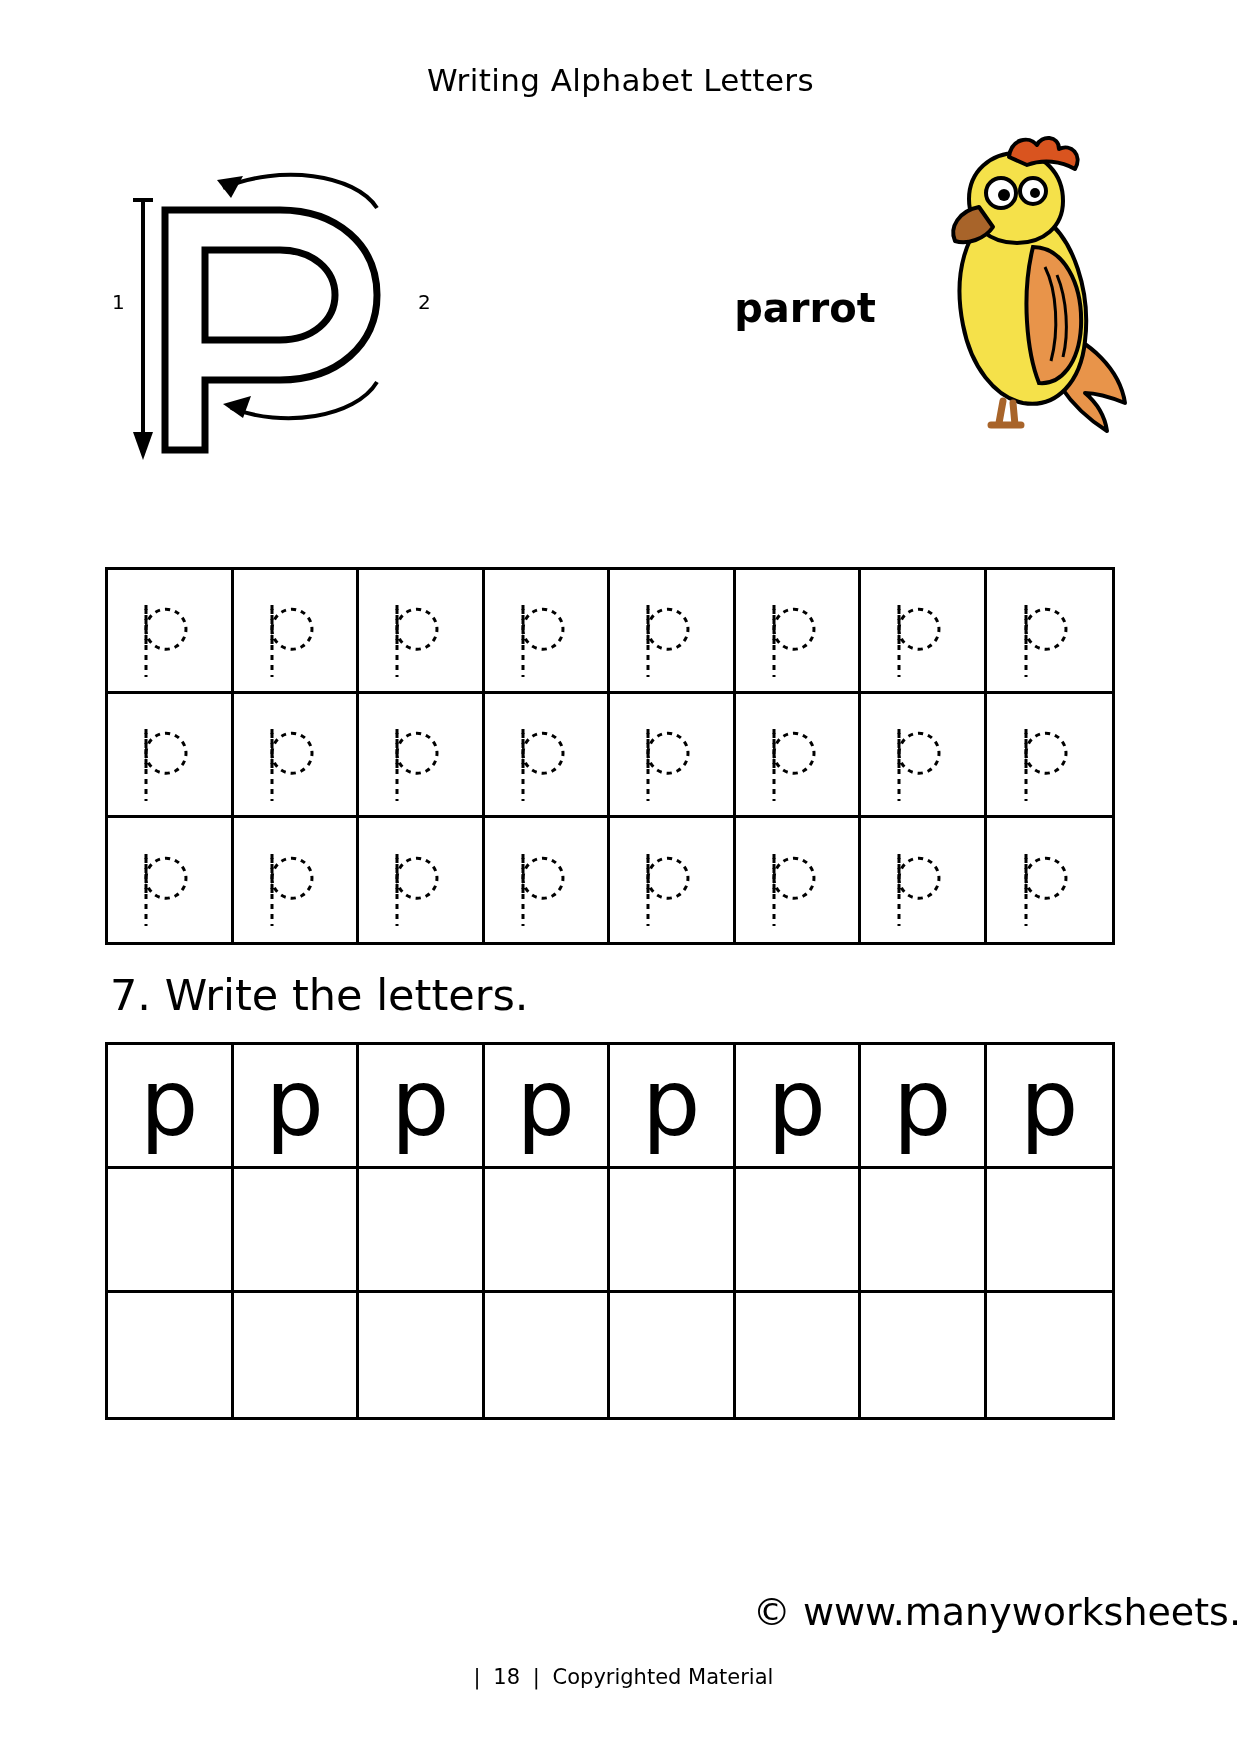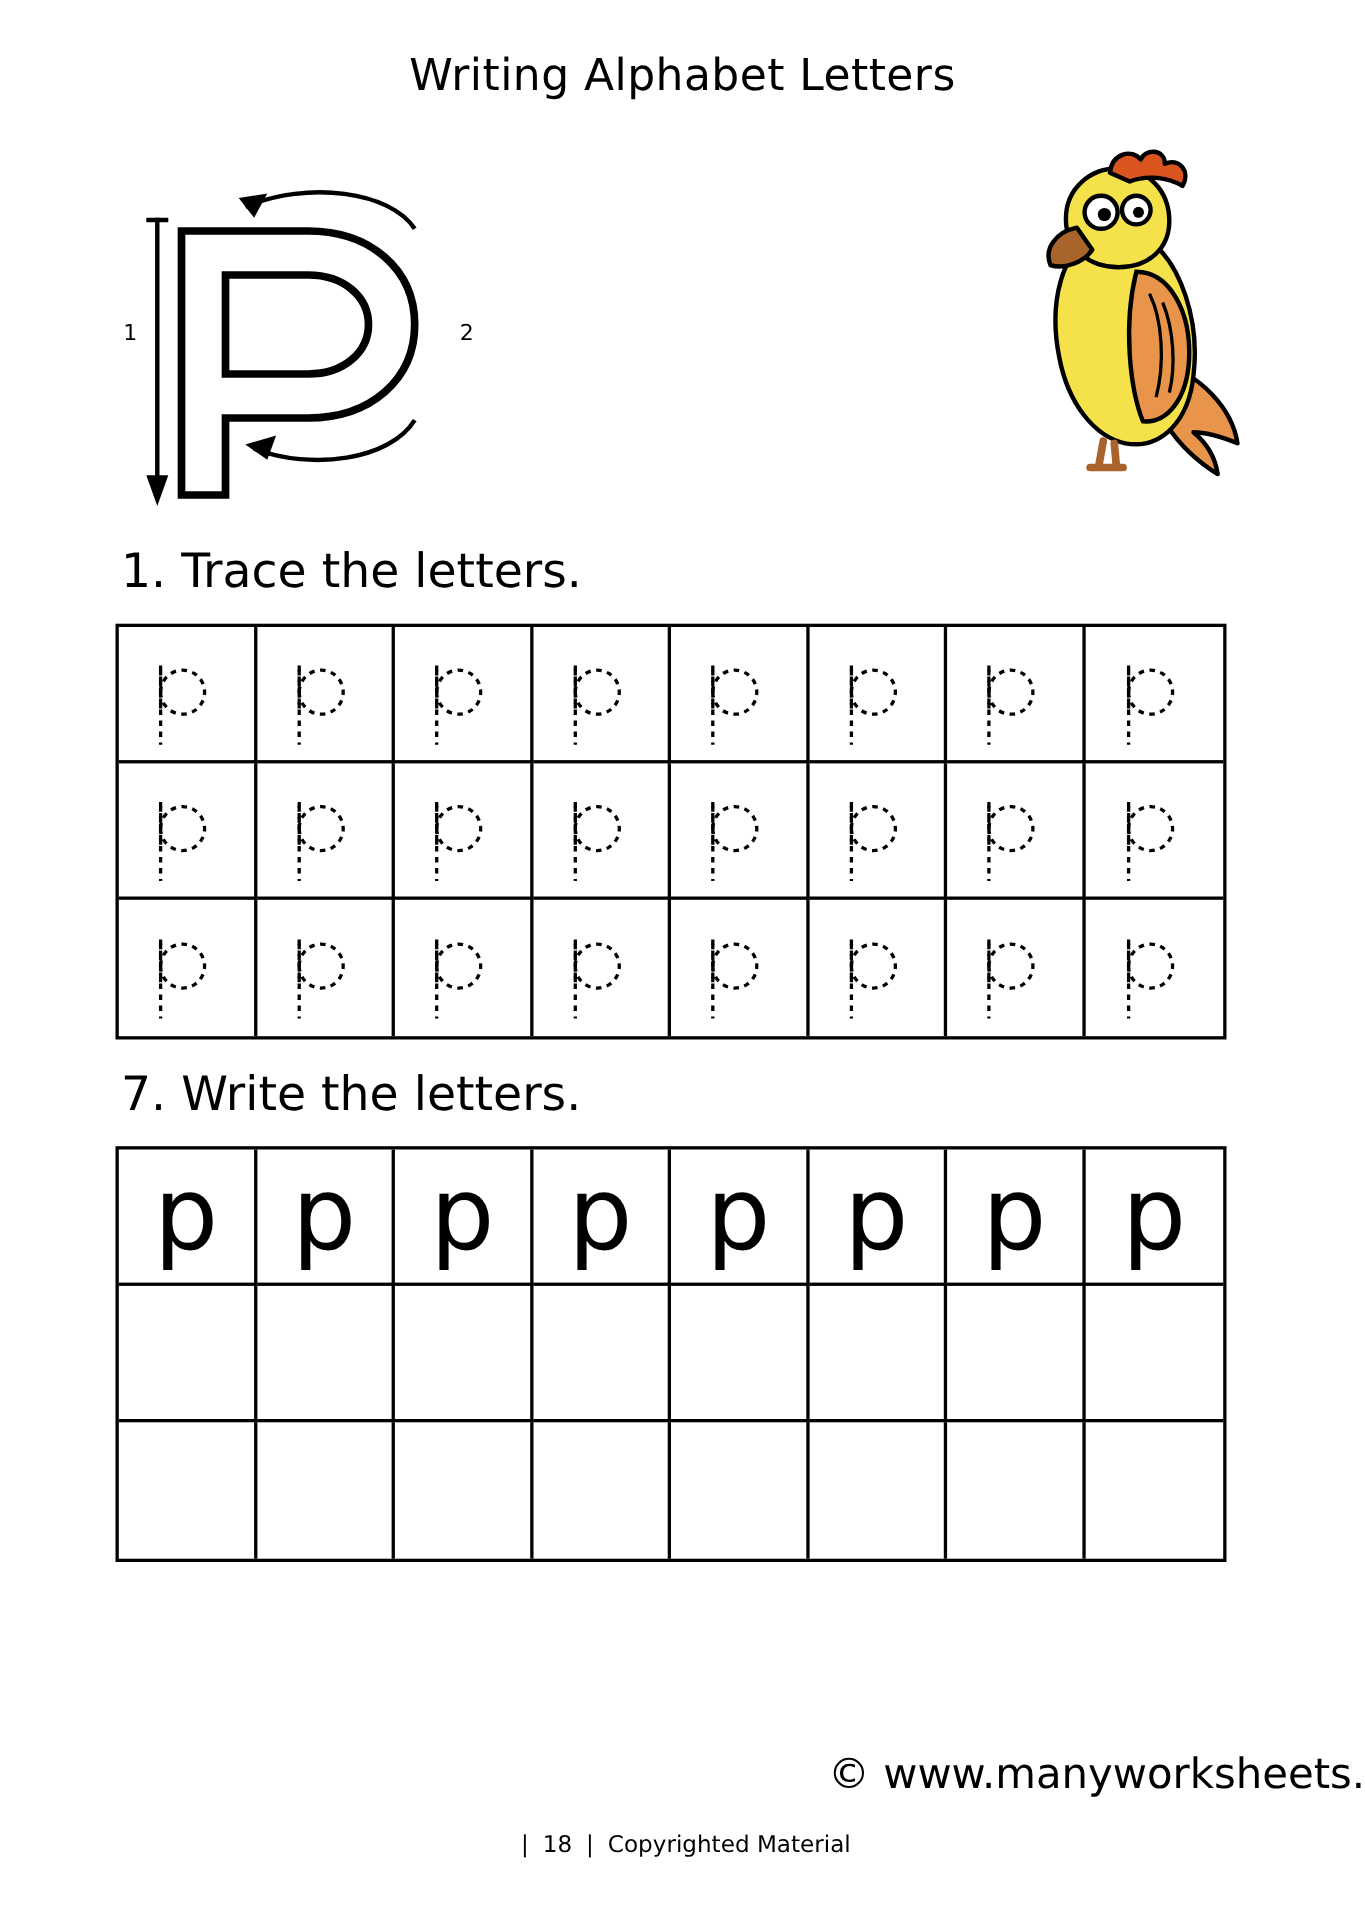--- a/index.html
+++ b/index.html
@@ -17,25 +17,25 @@
   }
 
   .page {
     position: absolute;
     inset: 0;
   }
 
   
   .header-title {
     position: absolute;
-    top: 46px;
+    top: 62px;
     left: 0;
     width: 100%;
     text-align: center;
-    font-size: 40px;
+    font-size: 31px;
     letter-spacing: 0.4px;
     font-family: "DejaVu Sans", sans-serif;
     font-weight: 400;
   }
 
   
   .guide-area {
     position: absolute;
     top: 150px;
     left: 105px;
@@ -175,20 +175,21 @@
 
       <path d="M118 38 C175 14 250 24 272 58" fill="none" stroke="#000" stroke-width="4"></path>
       <polygon points="112,30 138,26 126,48" fill="#000"></polygon>
       <path d="M272 232 C250 268 178 278 126 258" fill="none" stroke="#000" stroke-width="4"></path>
       <polygon points="118,254 146,246 138,268" fill="#000"></polygon>
     </svg>
     <div class="guide-num one">1</div>
     <div class="guide-num two">2</div>
   </div>
 
+  <div class="word-label">parrot</div>
 
   <div class="picture">
     <svg width="230" height="310" viewBox="0 0 230 310">
 
       <path d="M150 195 C185 205 215 235 220 268 C205 262 192 258 180 258
                C192 268 200 282 202 296 C186 286 168 270 156 252 Z" fill="#e8944a" stroke="#000" stroke-width="4" stroke-linejoin="round"></path>
 
       <path d="M92 78 C60 92 48 140 58 190 C66 232 90 262 118 268
                C152 274 176 246 180 206 C186 156 168 104 140 84 Z" fill="#f5e14a" stroke="#000" stroke-width="4"></path>
 
@@ -207,21 +208,20 @@
       <circle cx="128" cy="56" r="13" fill="#fff" stroke="#000" stroke-width="4"></circle>
       <circle cx="99" cy="60" r="6" fill="#000"></circle>
       <circle cx="130" cy="58" r="5" fill="#000"></circle>
 
       <path d="M74 72 C54 76 44 92 50 106 C62 110 80 104 88 92 Z" fill="#a8642a" stroke="#000" stroke-width="4" stroke-linejoin="round"></path>
 
       <path d="M98 266 L94 288 M108 268 L110 290 M86 290 L116 290" fill="none" stroke="#a8642a" stroke-width="7" stroke-linecap="round"></path>
     </svg>
   </div>
 
-  <div class="section-heading" id="heading-trace">1. Trace the letters.</div>
   <div class="grid" id="trace-grid">
       <div class="cell">
         <svg class="trace-glyph" viewBox="0 0 70 96">
           <path d="M12 22 L12 94" fill="none" stroke="#000" stroke-width="3" stroke-dasharray="5 5"></path>
           <path d="M12 46 A20 20 0 1 1 12 46.5 M12 26 L12 66" fill="none" stroke="#000" stroke-width="3" stroke-dasharray="5 5"></path>
         </svg>
       </div>
       <div class="cell">
         <svg class="trace-glyph" viewBox="0 0 70 96">
           <path d="M12 22 L12 94" fill="none" stroke="#000" stroke-width="3" stroke-dasharray="5 5"></path>

